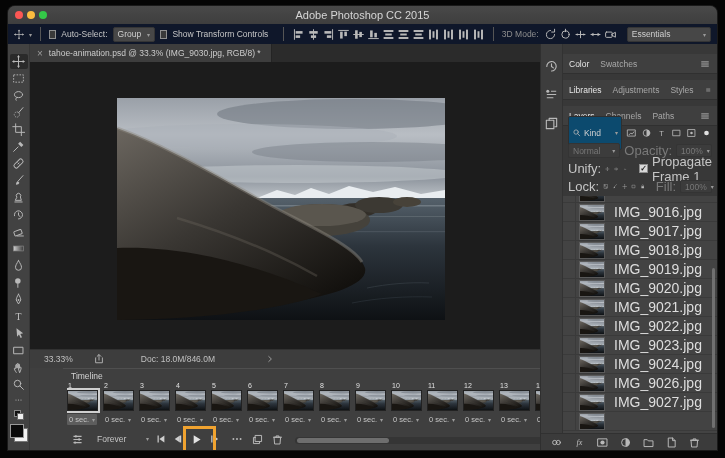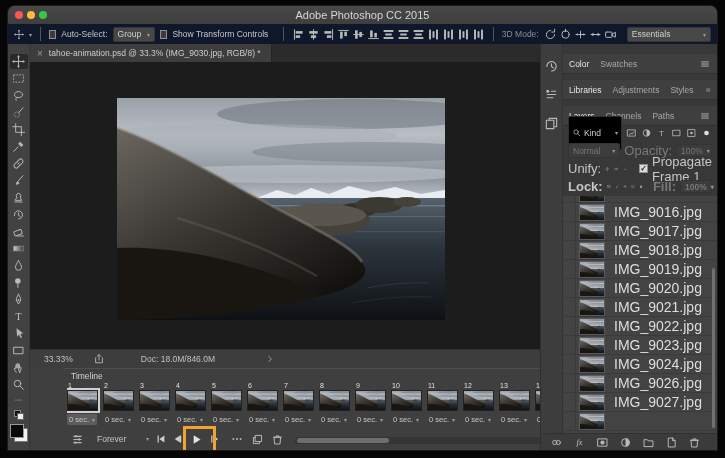--- a/index.html
+++ b/index.html
@@ -79,22 +79,22 @@
   .hlbox{position:absolute;left:120px;top:-3px;width:27px;height:25px;border:3px solid #f0a330;z-index:5;}
   
   .rightdock{position:absolute;left:532px;top:38px;width:177px;bottom:0;background:#383838;border-left:1px solid #2f2f2f;box-sizing:border-box;}
   .dockstrip{position:absolute;left:0;top:0;width:22px;bottom:16px;background:#3d3d3d;border-right:1px solid #323232;display:flex;flex-direction:column;align-items:center;padding-top:14px;gap:14px;box-sizing:border-box;}
   .panels{position:absolute;left:22px;top:0;right:0;bottom:16px;}
   .psec{position:absolute;left:0;right:0;height:20px;background:#3f3f3f;border-bottom:1px solid #303030;display:flex;align-items:center;padding:0 6px;gap:11px;box-sizing:border-box;}
   .ptab{font-size:8.5px;color:#a8a8a8;}
   .ptab.active{color:#e6e6e6;}
   .pmenu{margin-left:auto;}
   .filterrow,.blendrow,.unifyrow,.lockrow{position:absolute;left:0;right:0;height:17px;display:flex;align-items:center;gap:4px;padding:0 5px;box-sizing:border-box;}
-  .filterrow{top:80px;} .blendrow{top:98px;} .unifyrow{top:116px;} .lockrow{top:134px;font-weight:bold;}
-  .kindbox{display:inline-flex;align-items:center;gap:2px;background:#000000;border:1px solid #2f2f2f;height:13px;width:58px;padding:16px 3px;font-size:8.5px;color:#cfcfcf;border-radius:2px;box-sizing:border-box;}
+  .filterrow{top:80px;} .blendrow{top:98px;} .unifyrow{top:116px;} .lockrow{top:134px;}
+  .kindbox{display:inline-flex;align-items:center;gap:2px;background:#0c4a6e;border:1px solid #2f2f2f;height:13px;width:58px;padding:16px 3px;font-size:8.5px;color:#cfcfcf;border-radius:2px;box-sizing:border-box;}
   .fdot{margin-left:auto;}
   .plabel{font-size:13px;color:#c6c6c6;}
   .plabel.dim2{color:#797979;}
   .blenddd{width:64px;} .valdd{width:36px;box-sizing:border-box;} .valdd.sm{width:32px;}
   .lockrow .icon{width:11px;height:11px;}
   .lockrow .fl{margin-left:6px;}
   .llistclip{position:absolute;left:0;right:0;top:152px;bottom:0;overflow:hidden;background:#434343;}
   .llist{margin-top:-12px;}
   .lrow{height:19px;display:flex;align-items:center;border-bottom:1px solid #3a3a3a;box-sizing:border-box;background:#434343;}
   .leye{width:12px;align-self:stretch;border-right:1px solid #3a3a3a;flex:0 0 12px;}

